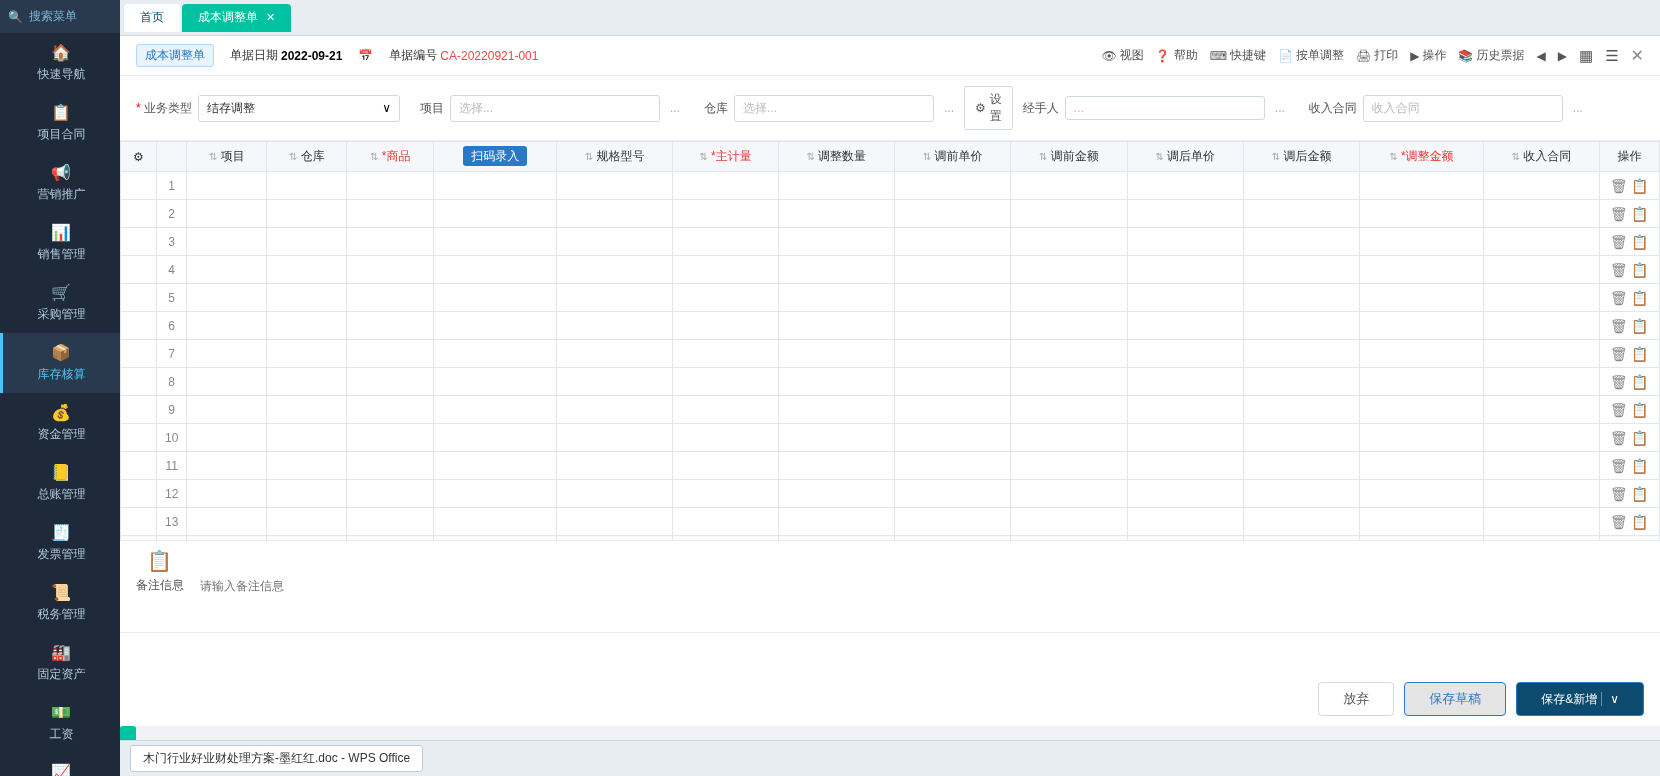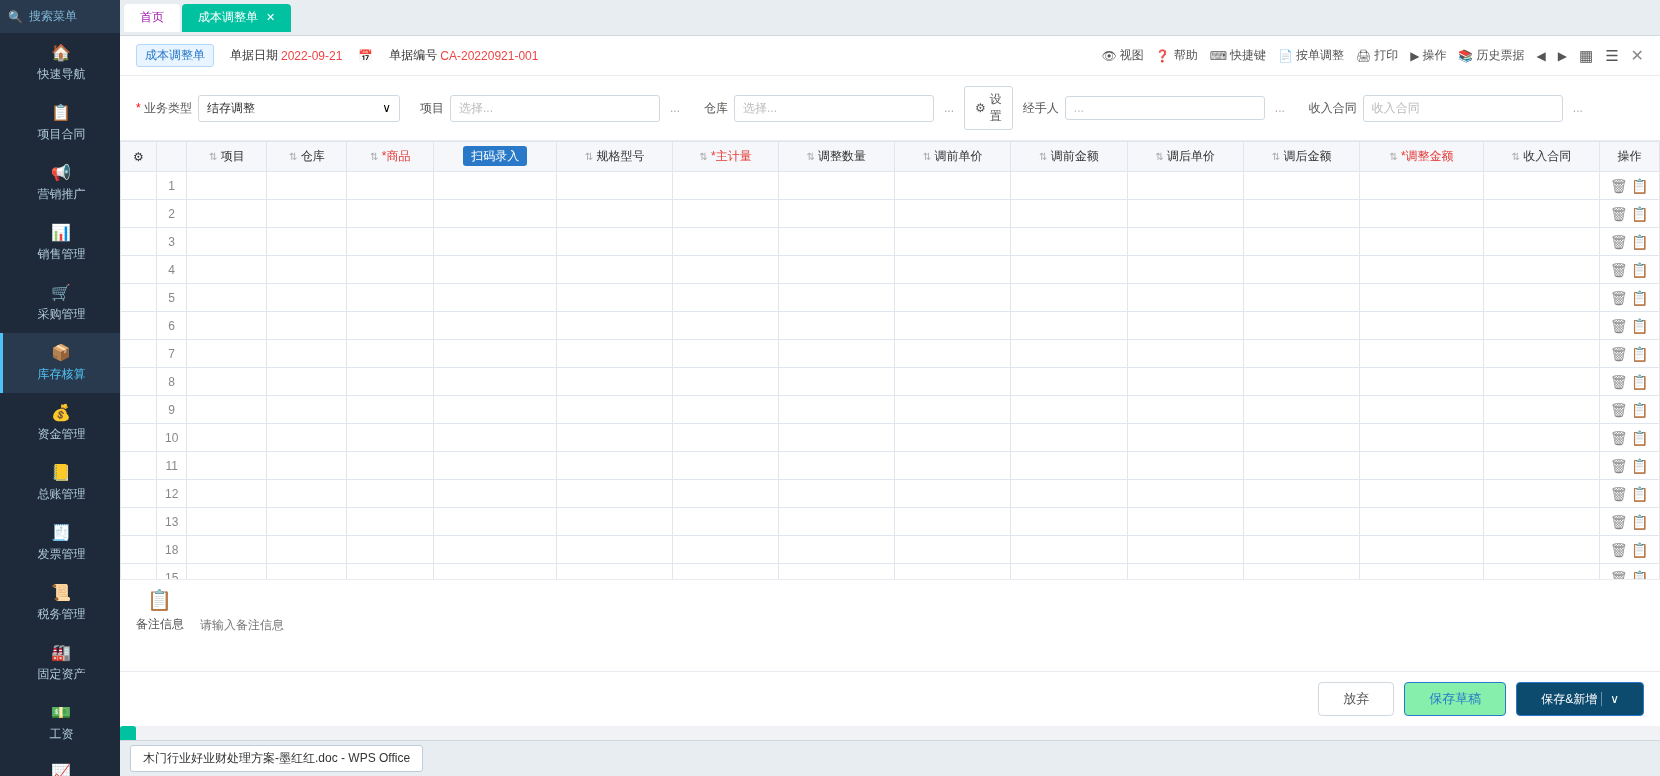--- a/index.html
+++ b/index.html
@@ -66,21 +66,21 @@
       cursor: pointer;
       border-radius: 4px 4px 0 0;
       font-size: 13px;
       color: #555;
     }
     .tab.active {
       background: #00c2a0;
       color: #fff;
     }
     .tab-close { font-size: 11px; cursor: pointer; }
-    .tab-home { background: #fff; color: #a21caf; }
+    .tab-home { background: #fff; color: #0c4a6e; }
     
     
     .doc-panel {
       flex: 1;
       background: #fff;
       display: flex;
       flex-direction: column;
       overflow: hidden;
       margin: 0;
       position: relative;
@@ -250,23 +250,24 @@
       gap: 10px;
       background: #fff;
       border-top: 1px solid #e8ecf0;
     }
     .btn {
       padding: 7px 24px;
       border-radius: 4px;
       cursor: pointer;
       font-size: 13px;
       border: 1px solid #d0d8e0;
+      margin-top: 39px;
     }
     .btn-default { background: #fff; color: #555; }
-    .btn-primary { background: #86efac; color: #2979c8; border-color: #2979c8; }
+    .btn-primary { background: #e5e5e5; color: #2979c8; border-color: #2979c8; }
     .btn-success { 
       background: #0c4a6e; 
       color: #fff; 
       border-color: #2979c8;
       display: flex;
       align-items: center;
       gap: 4px;
     }
     
     
@@ -393,21 +394,21 @@
       <span class="tab-close">✕</span>
     </div>
   </div>
 
   <div class="doc-panel">
 
     <div class="doc-header">
       <span class="doc-title-chip">成本调整单</span>
       <div class="doc-field">
         <span>单据日期</span>
-        <span style="color:#ef4444;font-weight:400;">2022-09-21</span>
+        <span style="color:#000000;font-weight:700;">2022-09-21</span>
       </div>
       <span style="color:#888;cursor:pointer;">📅</span>
       <div class="doc-field">
         <span>单据编号</span>
         <span style="color:#ef4444;font-weight:500;">CA-20220921-001</span>
       </div>
 
       <div class="doc-toolbar">
         <div class="doc-toolbar-btn">
           <span>👁</span>

